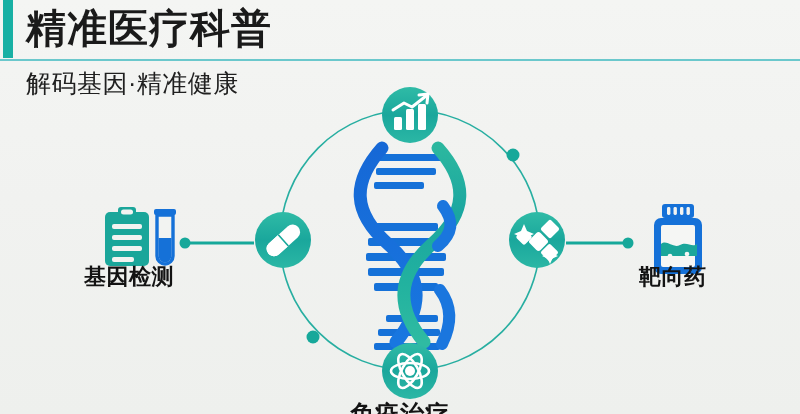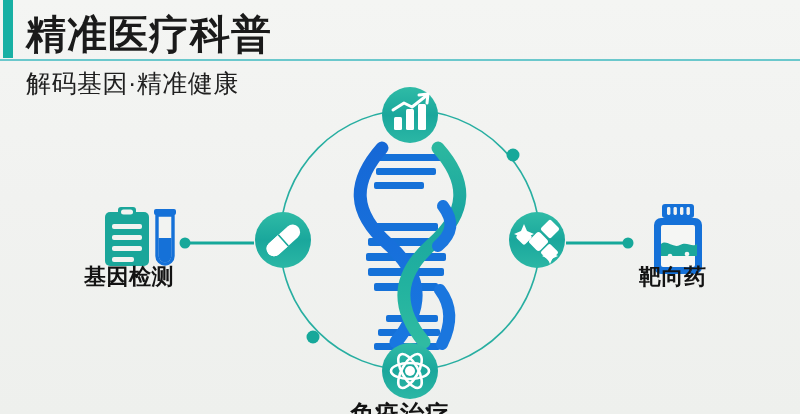--- a/index.html
+++ b/index.html
@@ -33,21 +33,21 @@
     position: absolute;
     left: 3px;
     top: 0px;
     width: 10px;
     height: 58px;
     background: #18b0a4;
   }
   #page-title {
     position: absolute;
     left: 26px;
-    top: 7px;
+    top: 1px;
     font-size: 40px;
     line-height: 54px;
     font-weight: bold;
     color: #1a1a1a;
     letter-spacing: 1px;
     white-space: nowrap;
   }
   #title-rule {
     position: absolute;
     left: 0px;

